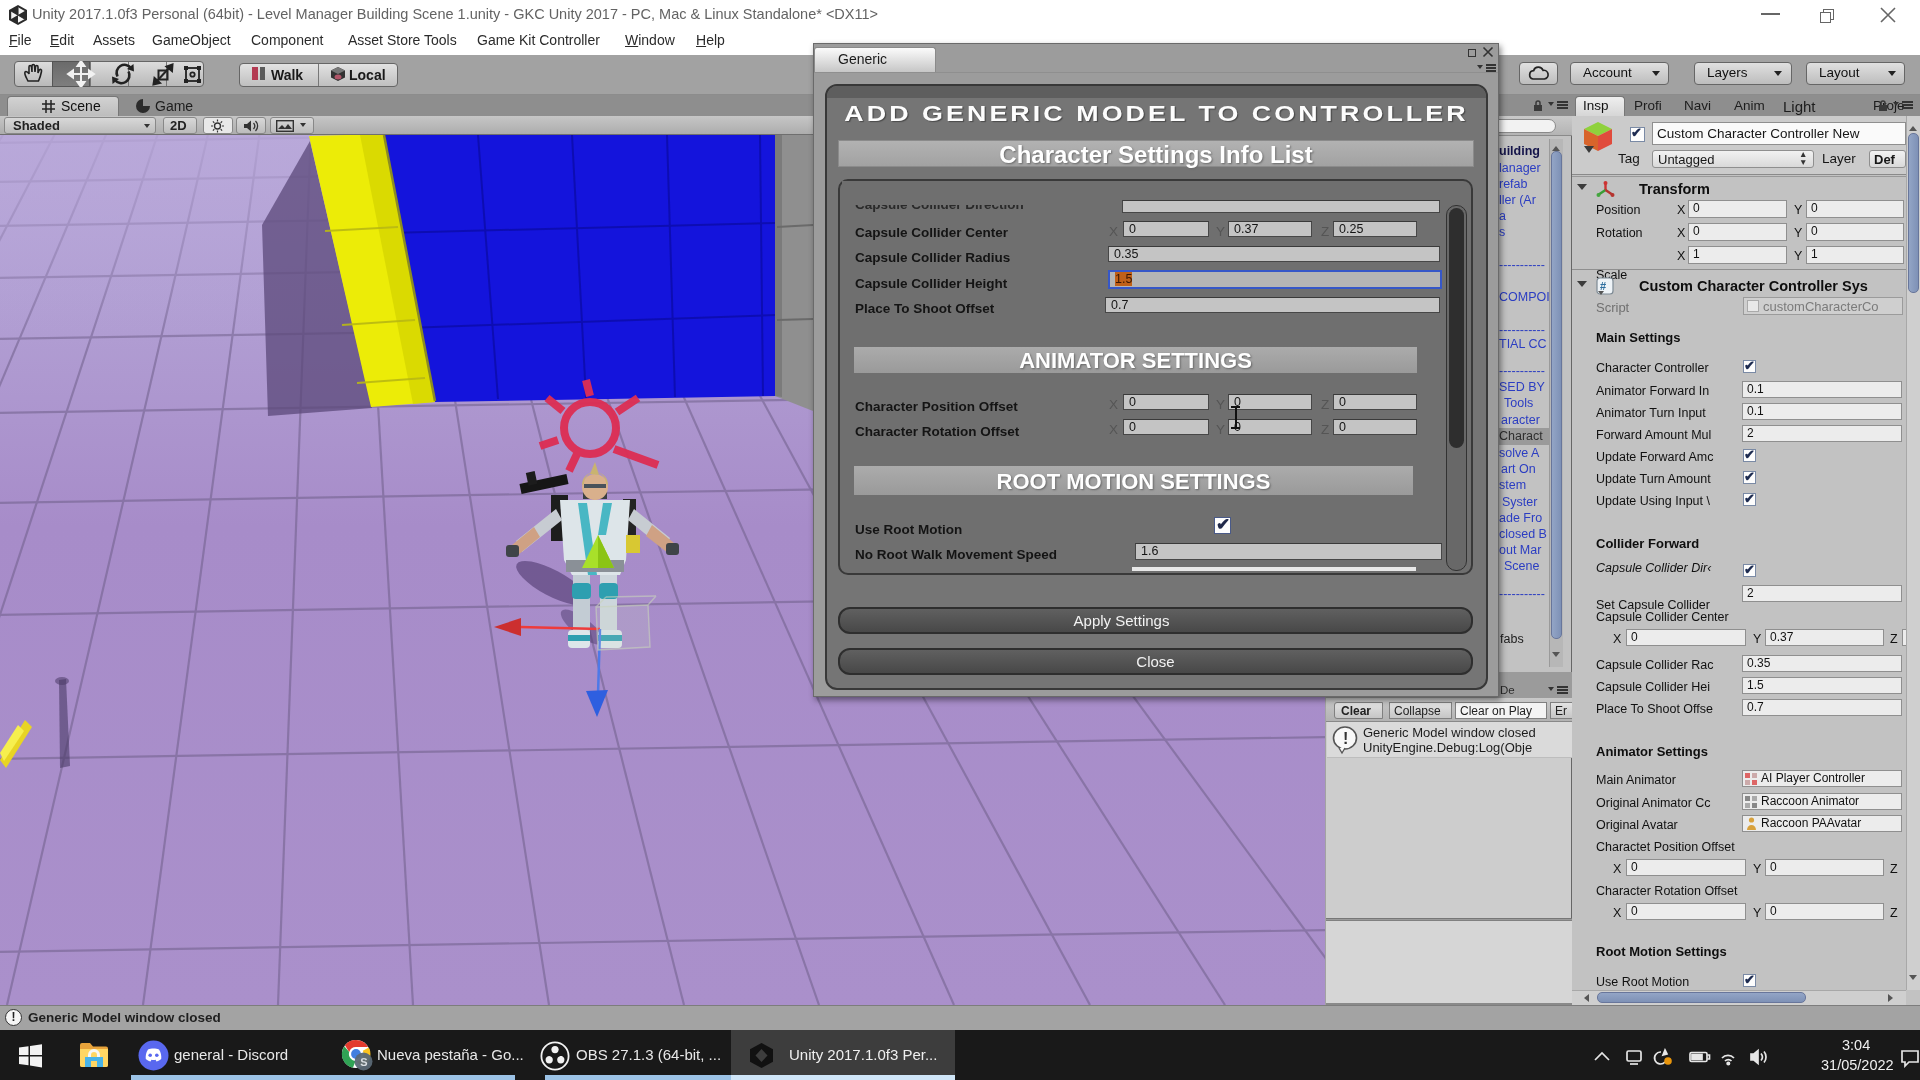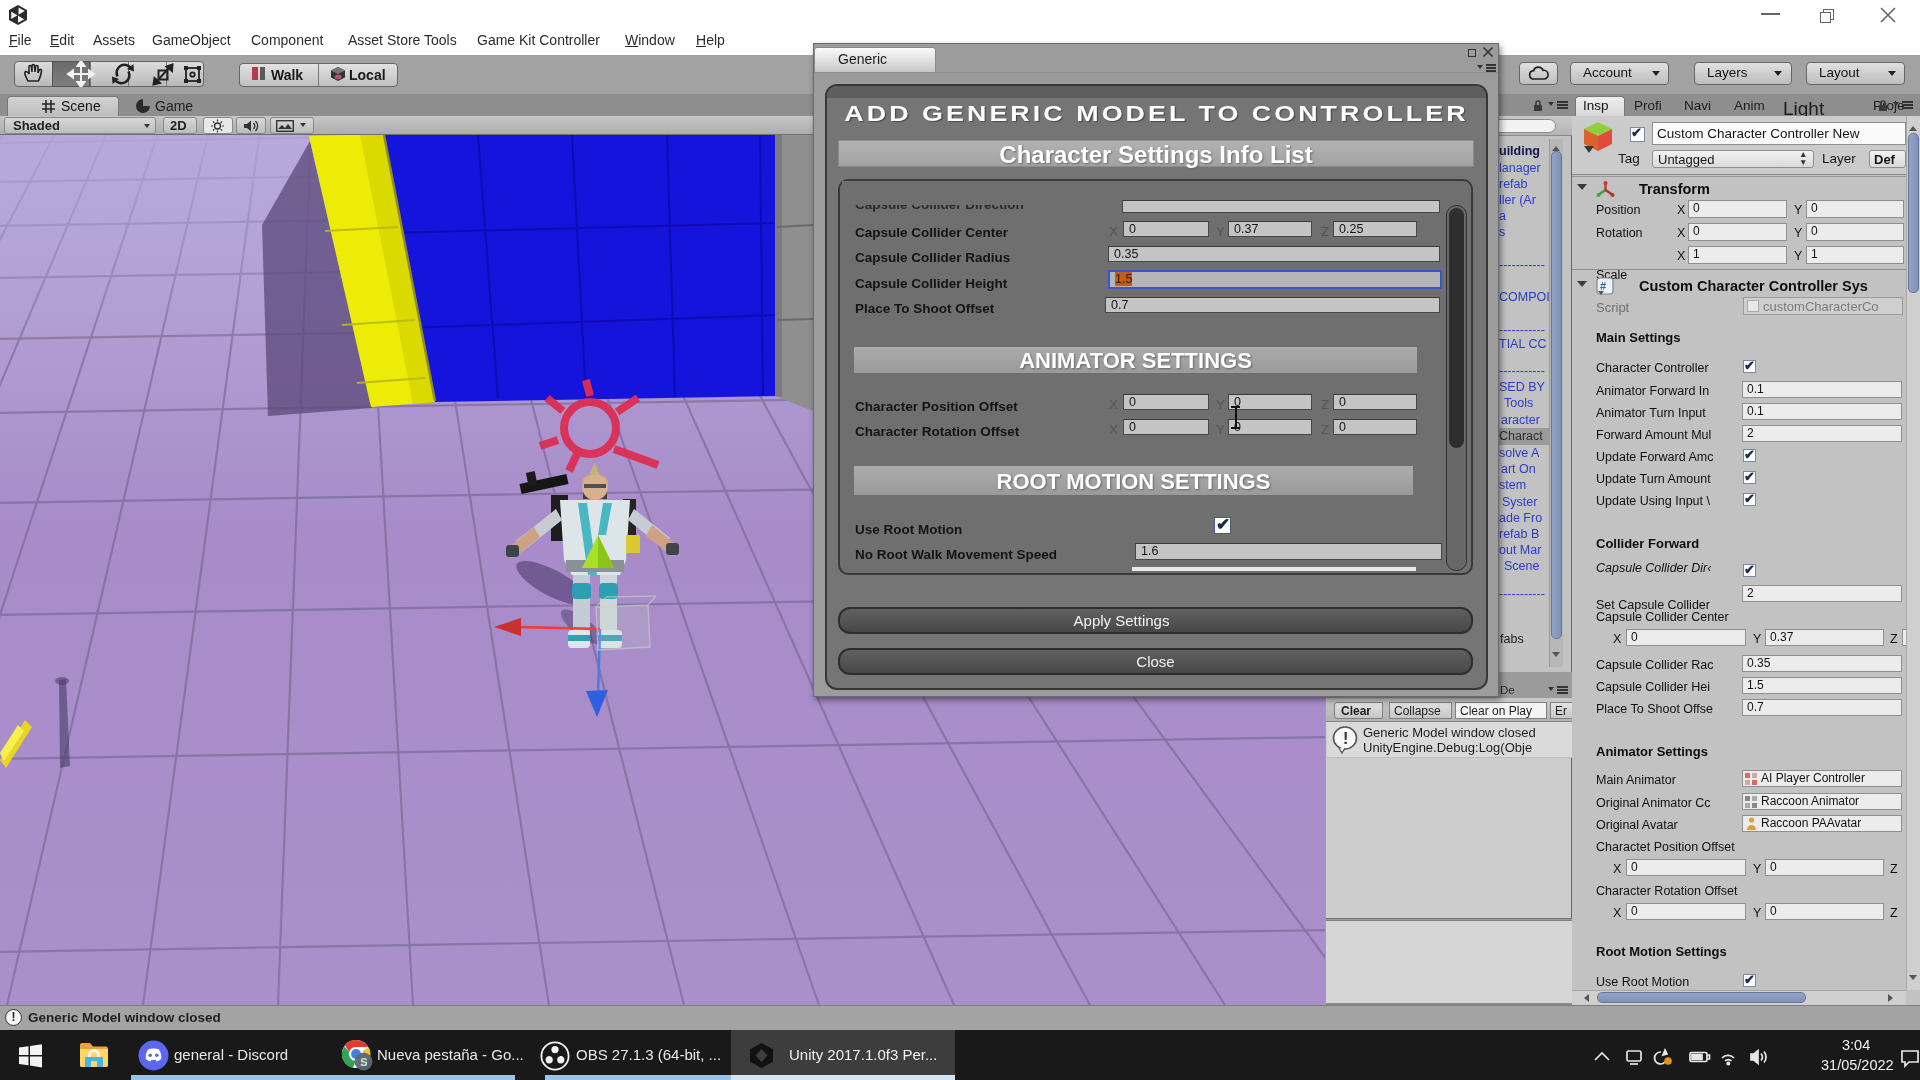--- a/index.html
+++ b/index.html
@@ -18,20 +18,21 @@
 </head>
 <body>
 <div id="root">
 
   <div class="abs" style="left:0;top:0;width:1920px;height:55px;background:#ffffff;"></div>
   <svg class="abs" style="left:7px;top:4px;" width="22" height="22" viewBox="0 0 22 22">
     <path d="M11 1 L20 6 L20 16 L11 21 L2 16 L2 6 Z" fill="#2b2b2b"></path>
     <path d="M11 11 L11 3.2 L17.8 7 Z M11 11 L17.8 15 L11 18.8 Z M11 11 L4.2 15 L4.2 7 Z" fill="#f5f5f5"></path>
     <path d="M11 11 L11 3.2 M11 11 L17.8 15 M11 11 L4.2 7" stroke="#2b2b2b" stroke-width="1.1"></path>
   </svg>
+  <div class="abs" style="left:32px;top:6px;font-size:14.5px;color:#636363;">Unity 2017.1.0f3 Personal (64bit) - Level Manager Building Scene 1.unity - GKC Unity 2017 - PC, Mac &amp; Linux Standalone* &lt;DX11&gt;</div>
 
   <div class="abs" style="left:1761px;top:13px;width:19px;height:2px;background:#666;"></div>
   <div class="abs" style="left:1823px;top:9px;width:11px;height:11px;border:1.5px solid #666;"></div>
   <div class="abs" style="left:1820px;top:12px;width:11px;height:11px;border:1.5px solid #666;background:#fff;"></div>
   <svg class="abs" style="left:1879px;top:6px;" width="18" height="18">
       <path d="M2 2 L16 16 M16 2 L2 16" stroke="#666" stroke-width="1.6"></path>
     </svg>
 
   <div class="abs" style="left:9px;top:32px;font-size:14px;color:#2b2b2b;"><span style="text-decoration:underline">F</span>ile</div>
   <div class="abs" style="left:50px;top:32px;font-size:14px;color:#2b2b2b;"><span style="text-decoration:underline">E</span>dit</div>
@@ -336,21 +337,21 @@
       <div class="abs" style="left:0;top:380px;">SED BY</div>
       <div class="abs" style="left:5px;top:396px;">Tools</div>
       <div class="abs" style="left:2px;top:413px;">aracter</div>
       <div class="abs" style="left:0;top:428px;width:50px;height:17px;background:#9a9a9a;"></div>
       <div class="abs" style="left:0;top:429px;color:#2e2e2e;">Charact</div>
       <div class="abs" style="left:0;top:446px;">solve A</div>
       <div class="abs" style="left:2px;top:462px;">art On</div>
       <div class="abs" style="left:0;top:478px;">stem</div>
       <div class="abs" style="left:3px;top:495px;">Syster</div>
       <div class="abs" style="left:0;top:511px;">ade Fro</div>
-      <div class="abs" style="left:0;top:527px;">refab B</div>
+      <div class="abs" style="left:0;top:527px;">closed B</div>
       <div class="abs" style="left:0;top:543px;">out Mar</div>
       <div class="abs" style="left:5px;top:559px;">Scene</div>
       <div class="abs" style="left:0;top:587px;">-----------</div>
       <div class="abs" style="left:1px;top:632px;color:#1c1c1c;">fabs</div>
     </div>
 
     <div class="abs" style="left:1549px;top:139px;width:14px;height:528px;background:#b7b7b7;border-left:1px solid #9a9a9a;"></div>
     <div class="abs" style="left:1552px;top:142px;width:0;height:0;border:4px solid transparent;border-bottom:5px solid #555;"></div>
     <div class="abs" style="left:1550.5px;top:151px;width:11px;height:488px;background:linear-gradient(90deg,#93a5c6,#7e91b6);border:1px solid #68769b;border-radius:5px;"></div>
     <div class="abs" style="left:1552px;top:652px;width:0;height:0;border:4px solid transparent;border-top:5px solid #555;"></div>
@@ -389,21 +390,21 @@
 
   <div id="inspector">
     <div class="abs" style="left:1572px;top:95px;width:348px;height:910px;background:#c2c2c2;"></div>
 
     <div class="abs" style="left:1572px;top:95px;width:348px;height:21px;background:#8e8e8e;"></div>
     <div class="abs" style="left:1575px;top:96px;width:50px;height:20px;background:linear-gradient(#efefef,#d6d6d6);border:1px solid #777;border-bottom:none;border-radius:4px 4px 0 0;"></div>
     <div class="abs" style="left:1583px;top:98px;font-size:13.5px;color:#111;">Insp</div>
     <div class="abs" style="left:1634px;top:98px;font-size:13.5px;color:#1d1d1d;">Profi</div>
     <div class="abs" style="left:1684px;top:98px;font-size:13.5px;color:#1d1d1d;">Navi</div>
     <div class="abs" style="left:1734px;top:98px;font-size:13.5px;color:#1d1d1d;">Anim</div>
-    <div class="abs" style="left:1783px;top:98px;font-size:19px;color:#1d1d1d;">Light</div>
+    <div class="abs" style="left:1783px;top:98px;font-size:15px;color:#1d1d1d;">Light</div>
     <div class="abs" style="left:1833px;top:98px;font-size:13.5px;color:#1d1d1d;margin-left:40px;">Proje</div>
     <svg class="abs" style="left:1877px;top:99px;" width="12" height="13" viewBox="0 0 12 13">
       <rect x="2" y="6" width="8" height="6" fill="#3a3a3a"></rect>
         <path d="M4 6 V4 a2 2 0 0 1 4 0 V6" fill="none" stroke="#3a3a3a" stroke-width="1.5"></path>
     </svg>
     <div class="abs" style="left:1893px;top:102px;width:0;height:0;border:3.5px solid transparent;border-top:4.5px solid #333;"></div>
     <div class="abs" style="left:1902px;top:101px;width:11px;height:2px;background:#333;box-shadow:0 3px #333,0 6px #333;"></div>
 
     <div class="abs" style="left:1572px;top:116px;width:334px;height:59px;background:#cbcbcb;border-bottom:1px solid #8a8a8a;"></div>
     <svg class="abs" style="left:1582px;top:120px;" width="32" height="34" viewBox="0 0 32 34">

